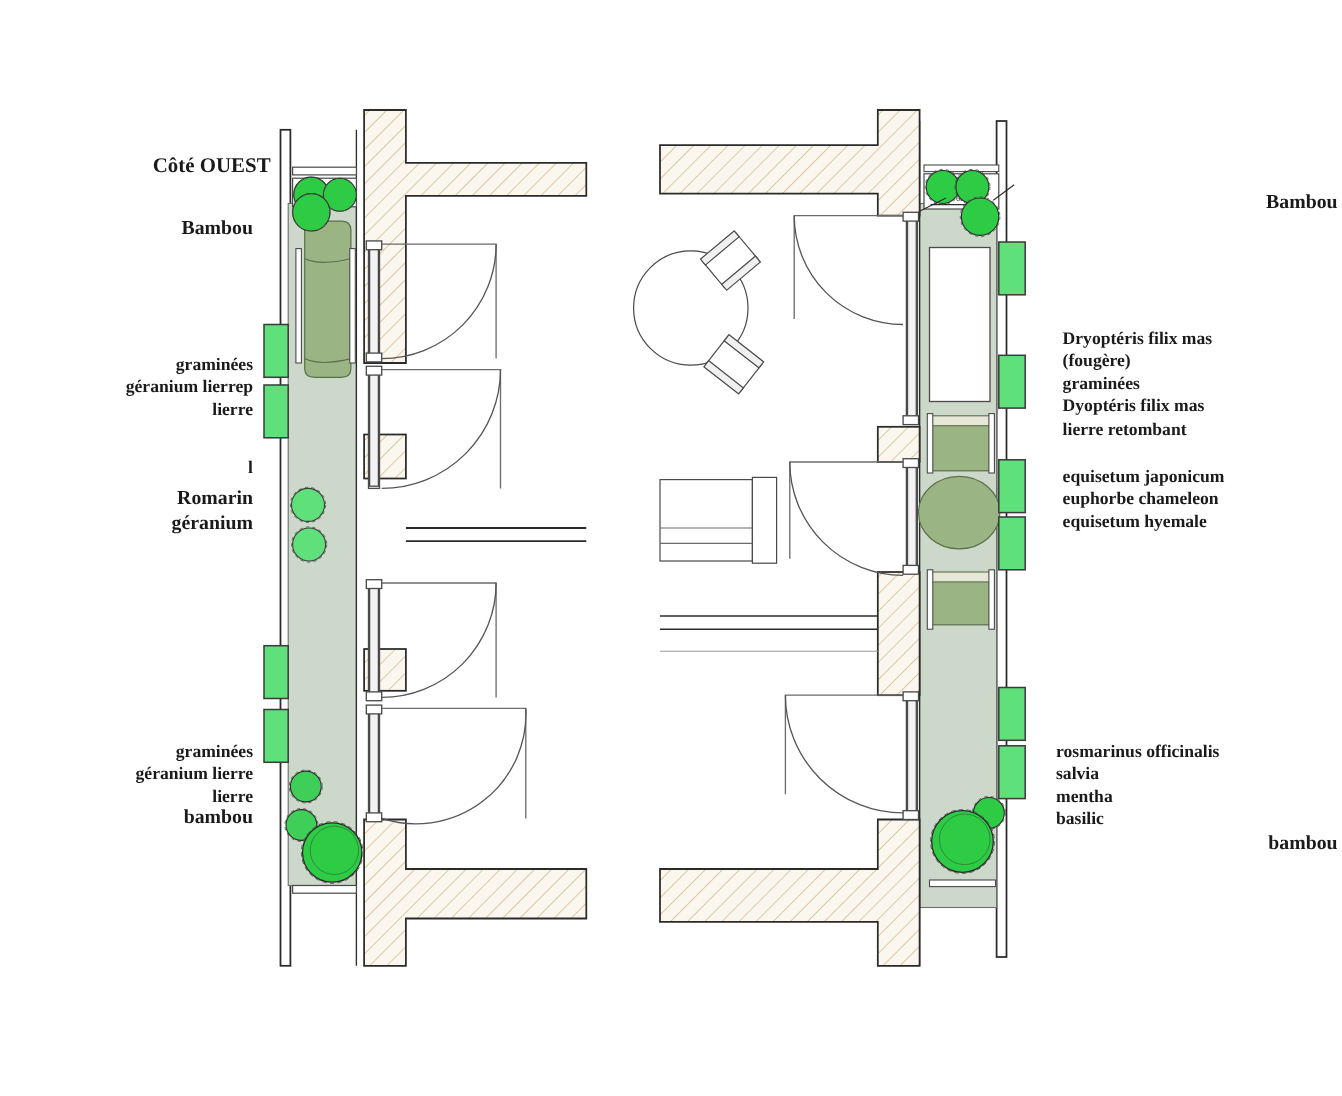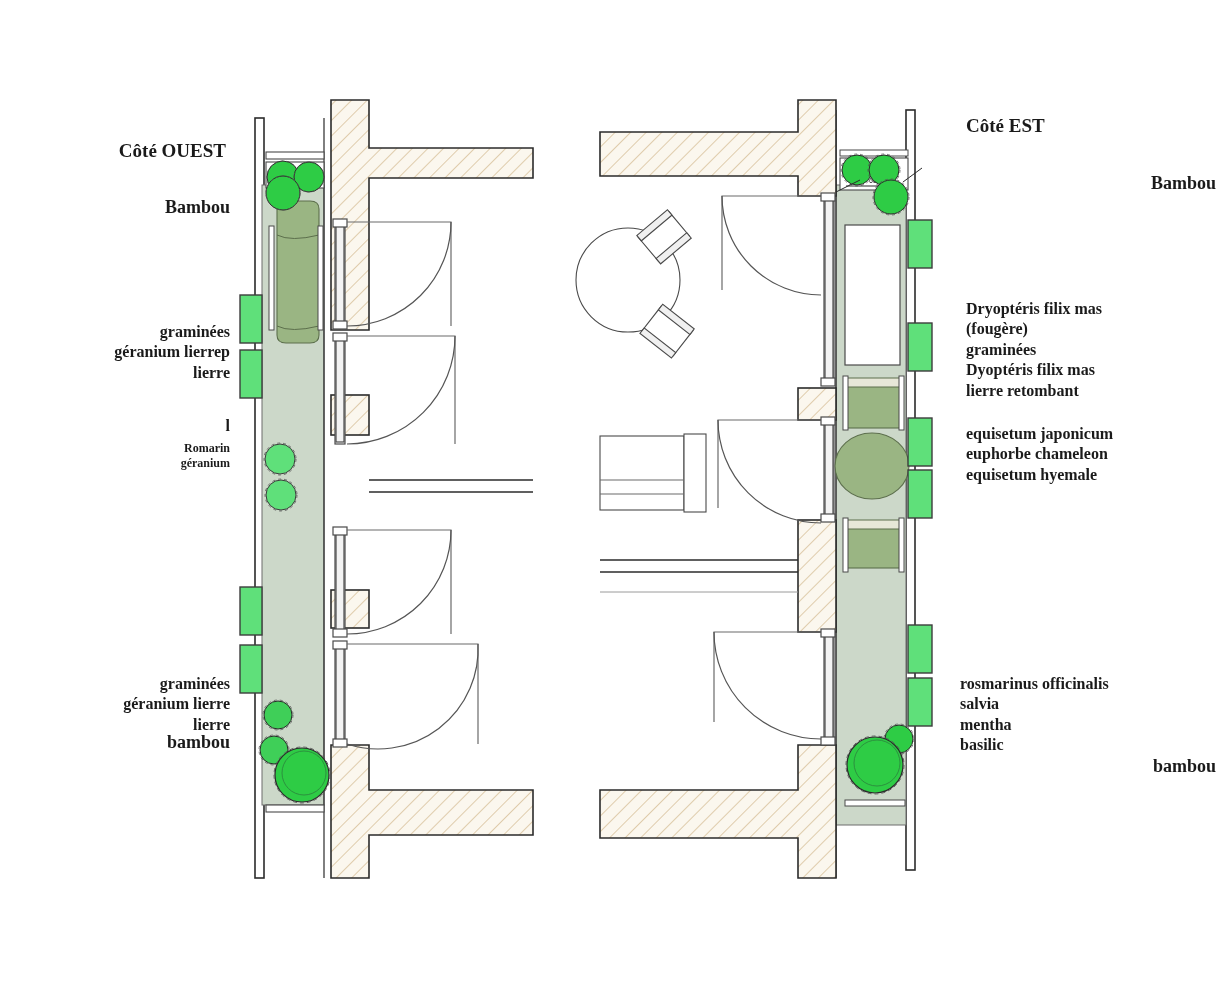--- a/index.html
+++ b/index.html
@@ -7,21 +7,21 @@
        font-family:"Liberation Serif", serif;}
   #stage{position:absolute;left:0;top:0;width:1220px;height:996px;}
   svg.plan{position:absolute;left:0;top:0;width:1220px;height:996px;}
   .lbl{position:absolute;font-family:"Liberation Serif", serif;font-weight:bold;
        color:#1a1a1a;line-height:1.28;white-space:pre-line;}
   .lbl-r{text-align:right;}
   .lbl-l{text-align:left;}
   .t-head{font-size:19px;}
   .t-sub{font-size:18px;text-align:right;}
   .t-body{font-size:16px;margin-top:44px;}
-  .t-big{font-size:12px;}
+  .t-big{font-size:18px;}
 </style>
 </head>
 <body>
 
 <div id="stage">
 
   <svg class="plan" viewBox="0 0 1220 996">
     <defs>
       <pattern id="hatch" width="11" height="11" patternTransform="rotate(45)" patternUnits="userSpaceOnUse">
         <rect width="11" height="11" fill="#fbf7ee"></rect>
@@ -256,40 +256,39 @@
         <circle cx="899" cy="739" r="14" fill="#2ecc45" stroke="#2b2b2b" stroke-width="1"></circle>
         <circle cx="899" cy="739" r="15" fill="none" stroke="#555" stroke-width="0.8" stroke-dasharray="3 3"></circle>
         <circle cx="875" cy="765" r="28" fill="#2ecc45" stroke="#2b2b2b" stroke-width="1.2"></circle>
         <circle cx="875" cy="765" r="29" fill="none" stroke="#555" stroke-width="0.9" stroke-dasharray="4 3"></circle>
         <circle cx="877" cy="763" r="23" fill="none" stroke="#2b8a3d" stroke-width="0.9"></circle>
       </g>
 
     </g>
   </svg>
 
-  <div class="lbl lbl-r t-head" style="left:36px;top:139px;width:190px;">Côté OUEST</div>
+  <div class="lbl lbl-r t-head" style="left:56px;top:139px;width:190px;">Côté OUEST</div>
 
   <div class="lbl lbl-r t-sub" style="left:40px;top:196px;width:190px;">Bambou</div>
 
   <div class="lbl lbl-r t-body" style="left:30px;top:278px;width:200px;">graminées
 géranium lierrep
 lierre</div>
 
   <div class="lbl lbl-r t-body" style="left:30px;top:372px;width:200px;">l</div>
 
   <div class="lbl lbl-r t-big" style="left:30px;top:441px;width:200px;">Romarin
 géranium</div>
 
   <div class="lbl lbl-r t-body" style="left:30px;top:630px;width:200px;">graminées
 géranium lierre
 lierre</div>
 
   <div class="lbl lbl-r t-sub" style="left:30px;top:731px;width:200px;">bambou</div>
 
-  <div class="lbl lbl-l t-head" style="left:966px;top:114px;width:250px;">Côté EST</div>
 
   <div class="lbl lbl-l t-sub" style="left:966px;top:172px;width:250px;">Bambou</div>
 
   <div class="lbl lbl-l t-body" style="left:966px;top:255px;width:250px;">Dryoptéris filix mas
 (fougère)
 graminées
 Dyoptéris filix mas
 lierre retombant</div>
 
   <div class="lbl lbl-l t-body" style="left:966px;top:380px;width:250px;">equisetum japonicum

